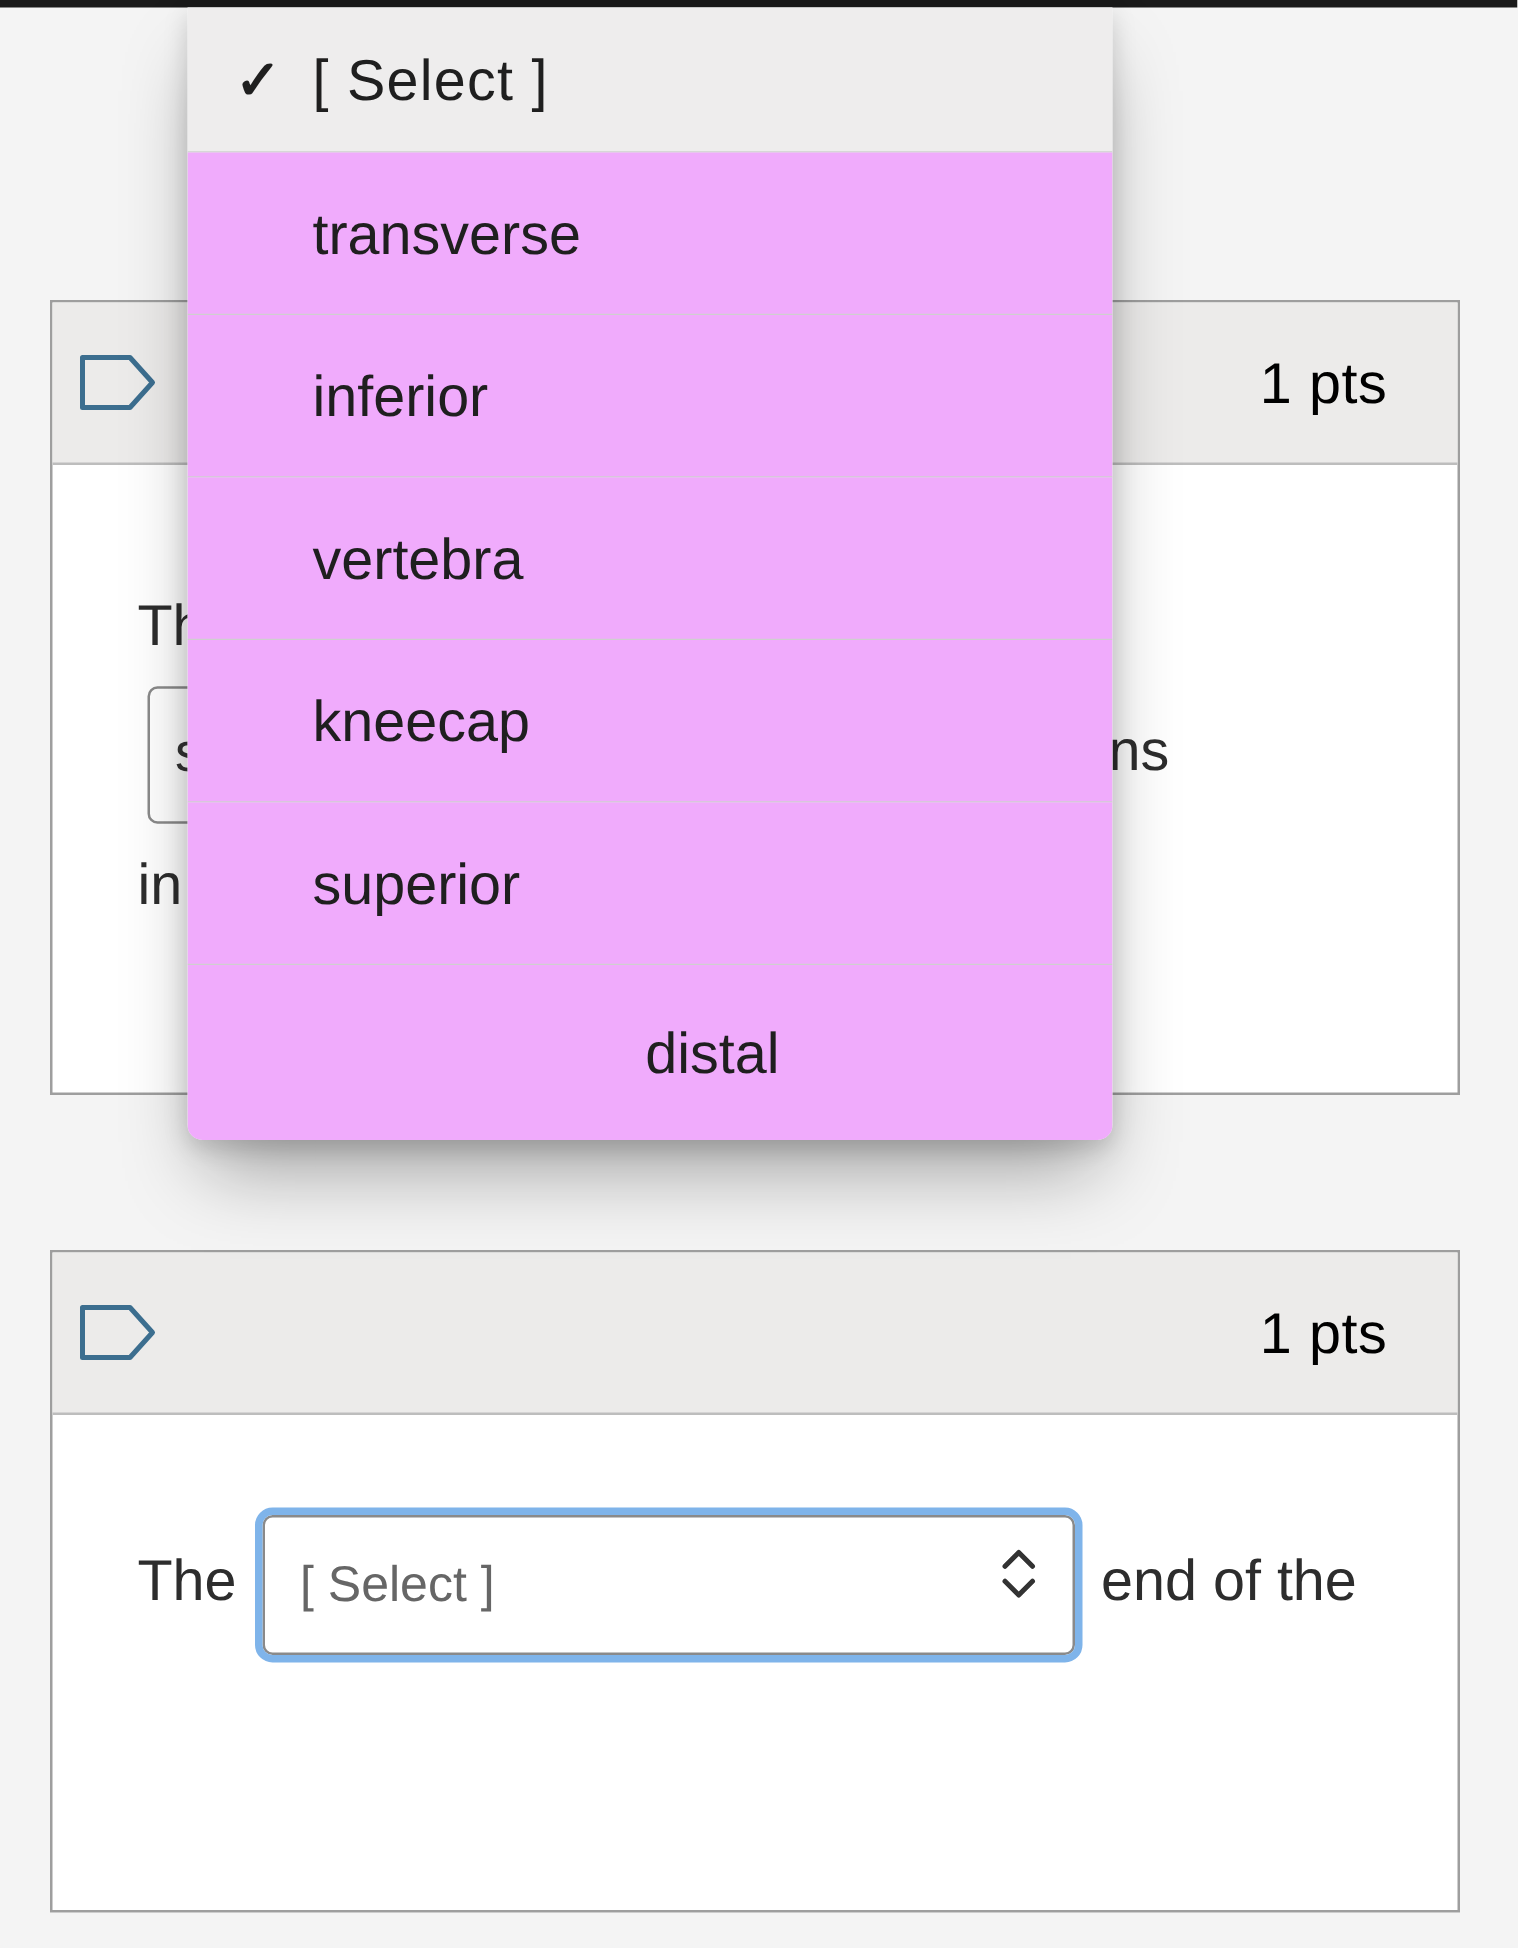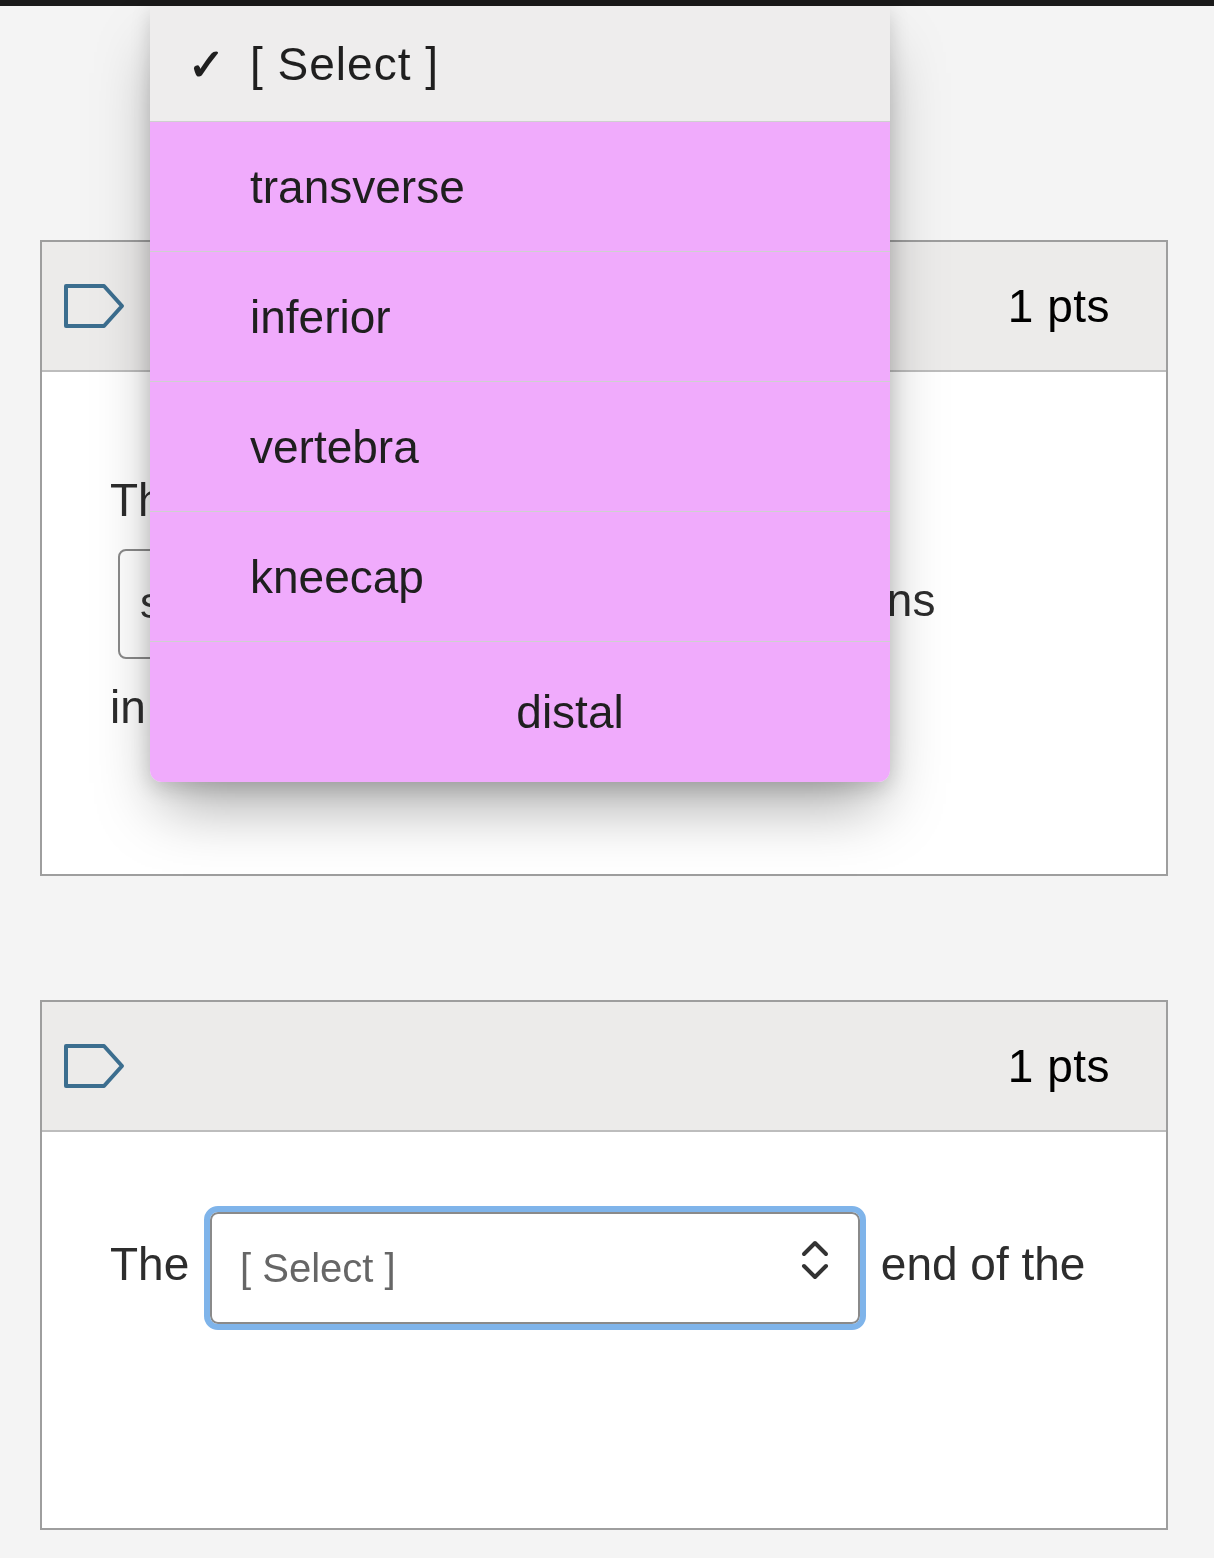--- a/index.html
+++ b/index.html
@@ -216,17 +216,20 @@
     <div class="opt">
       <span data-bind="dropdown.options.1">inferior</span>
     </div>
     <div class="opt">
       <span data-bind="dropdown.options.2">vertebra</span>
     </div>
     <div class="opt">
       <span data-bind="dropdown.options.3">kneecap</span>
     </div>
     <div class="opt">
+      <span data-bind="dropdown.options.4">superior</span>
+    </div>
+    <div class="opt">
       <span data-bind="dropdown.options.7">distal</span>
     </div>
   </div>
 
 </div>
 
 </body></html>

